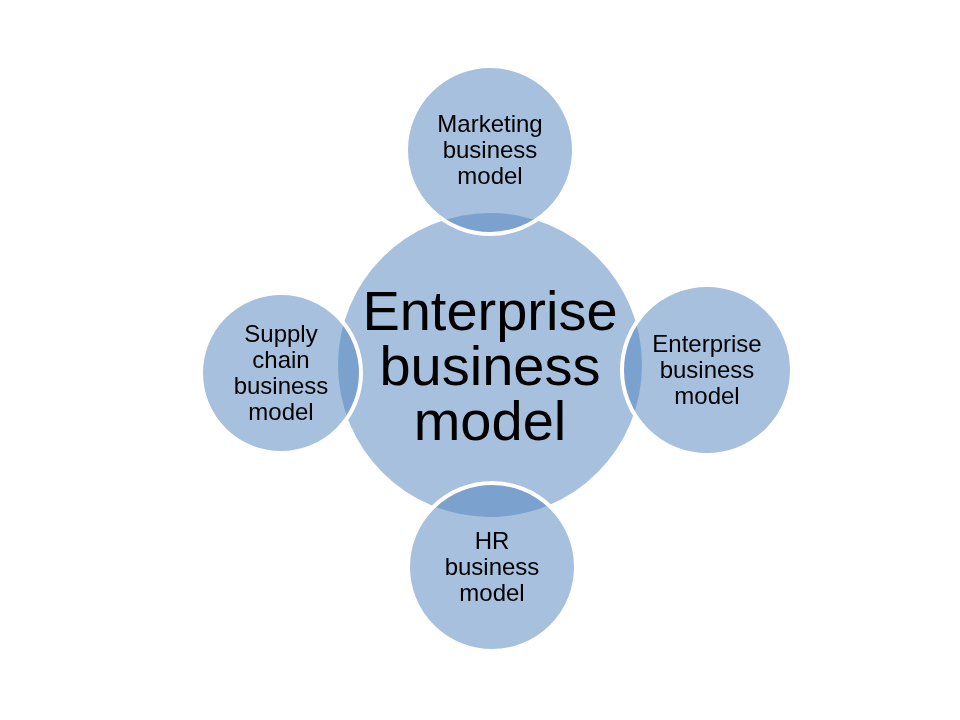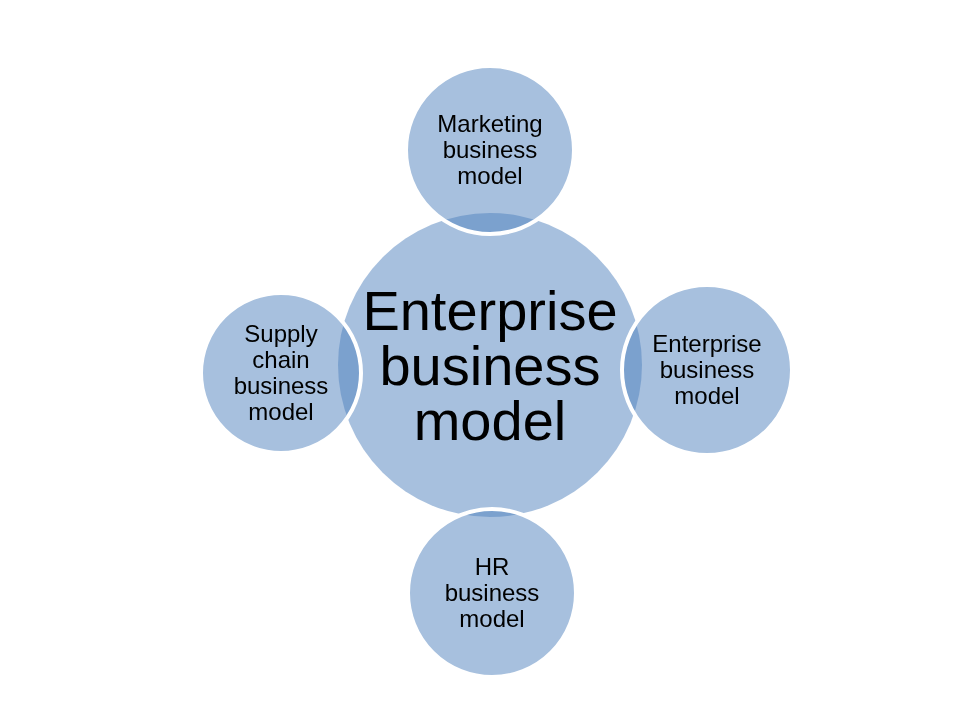--- a/index.html
+++ b/index.html
@@ -33,21 +33,21 @@
     height: 304px;
     z-index: 1;
   }
   
   .circle.sat {
     border: 4px solid #ffffff;
     z-index: 2;
   }
   .sat-top    { left: 404px; top:  64px; width: 172px; height: 172px; }
   .sat-right  { left: 620px; top: 283px; width: 174px; height: 174px; }
-  .sat-bottom { left: 406px; top: 507px; width: 172px; height: 172px; }
+  .sat-bottom { left: 406px; top: 481px; width: 172px; height: 172px; }
   .sat-left   { left: 199px; top: 291px; width: 164px; height: 164px; }
 
   .label {
     white-space: pre-line;
     color: #000000;
   }
   .center-label {
     font-size: 56px;
     line-height: 55px;
   }

